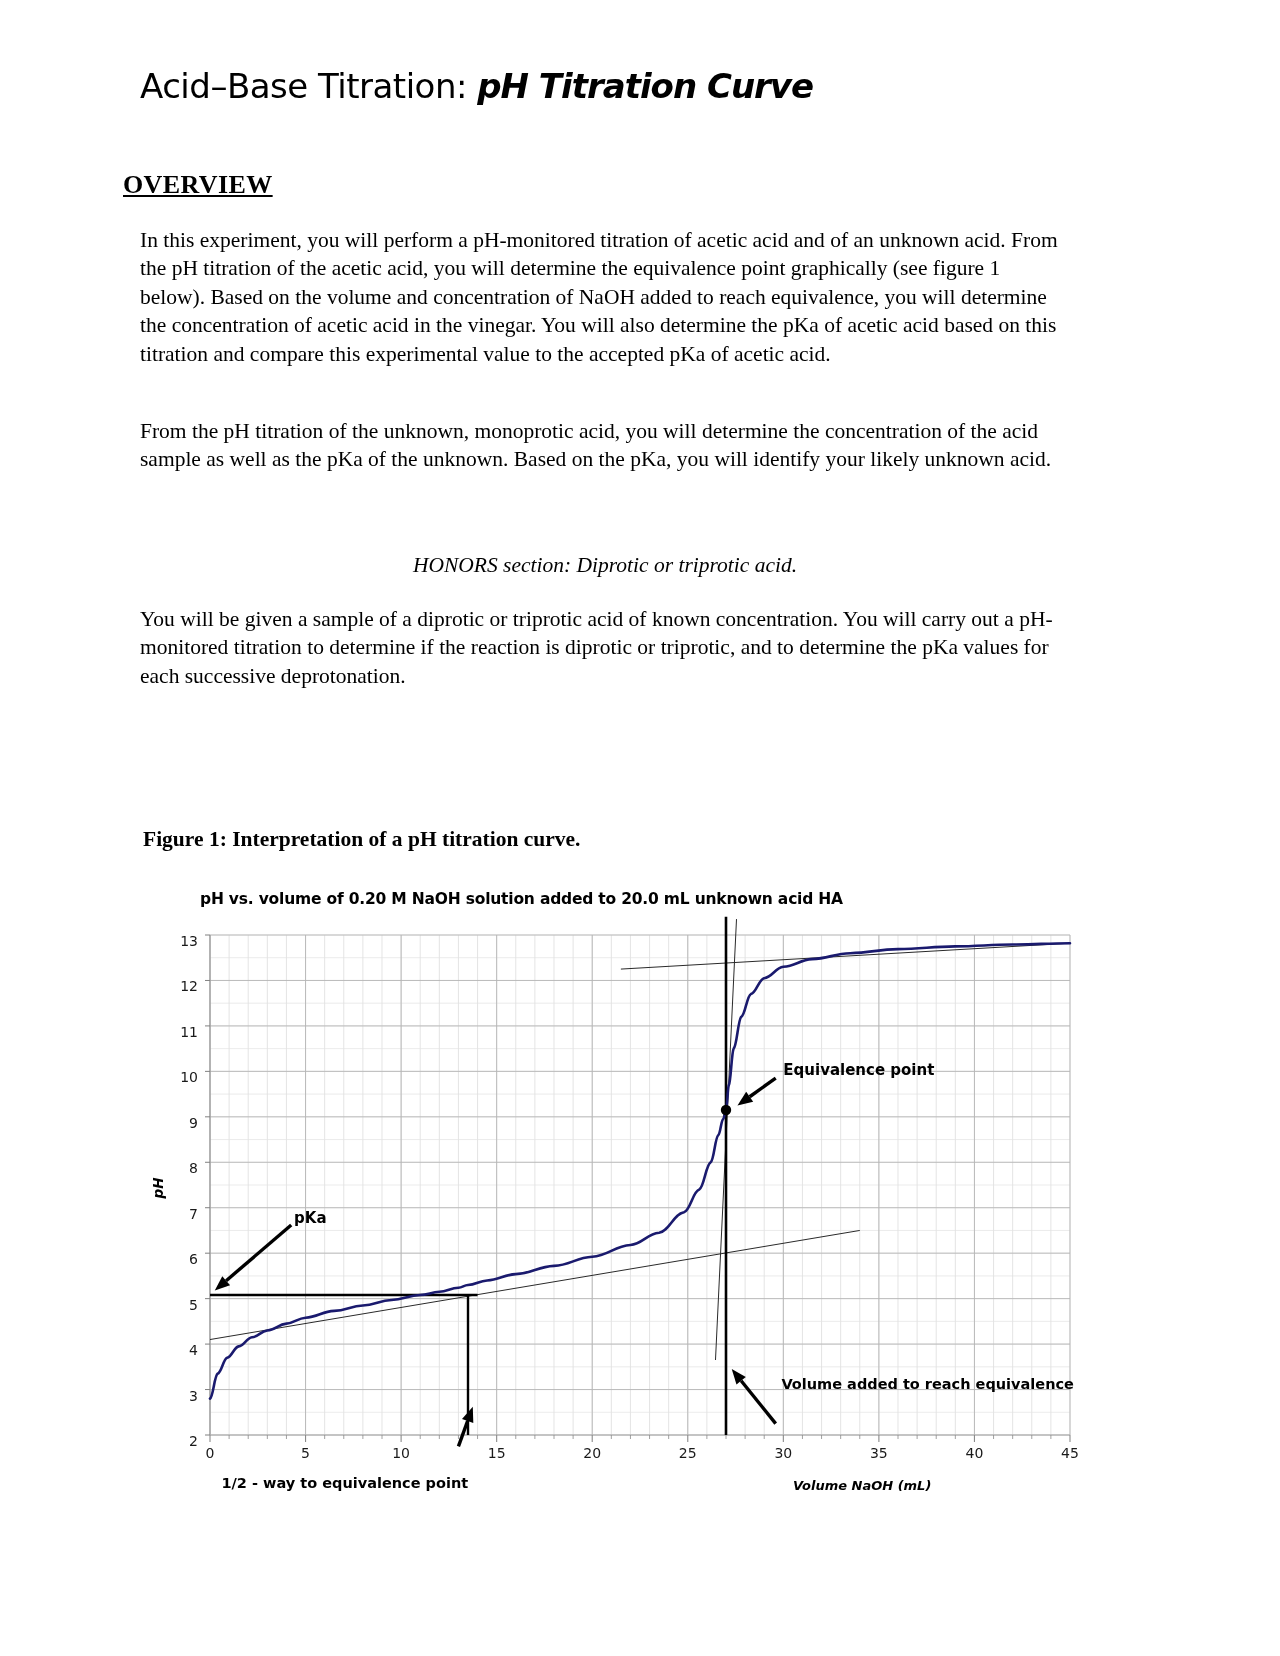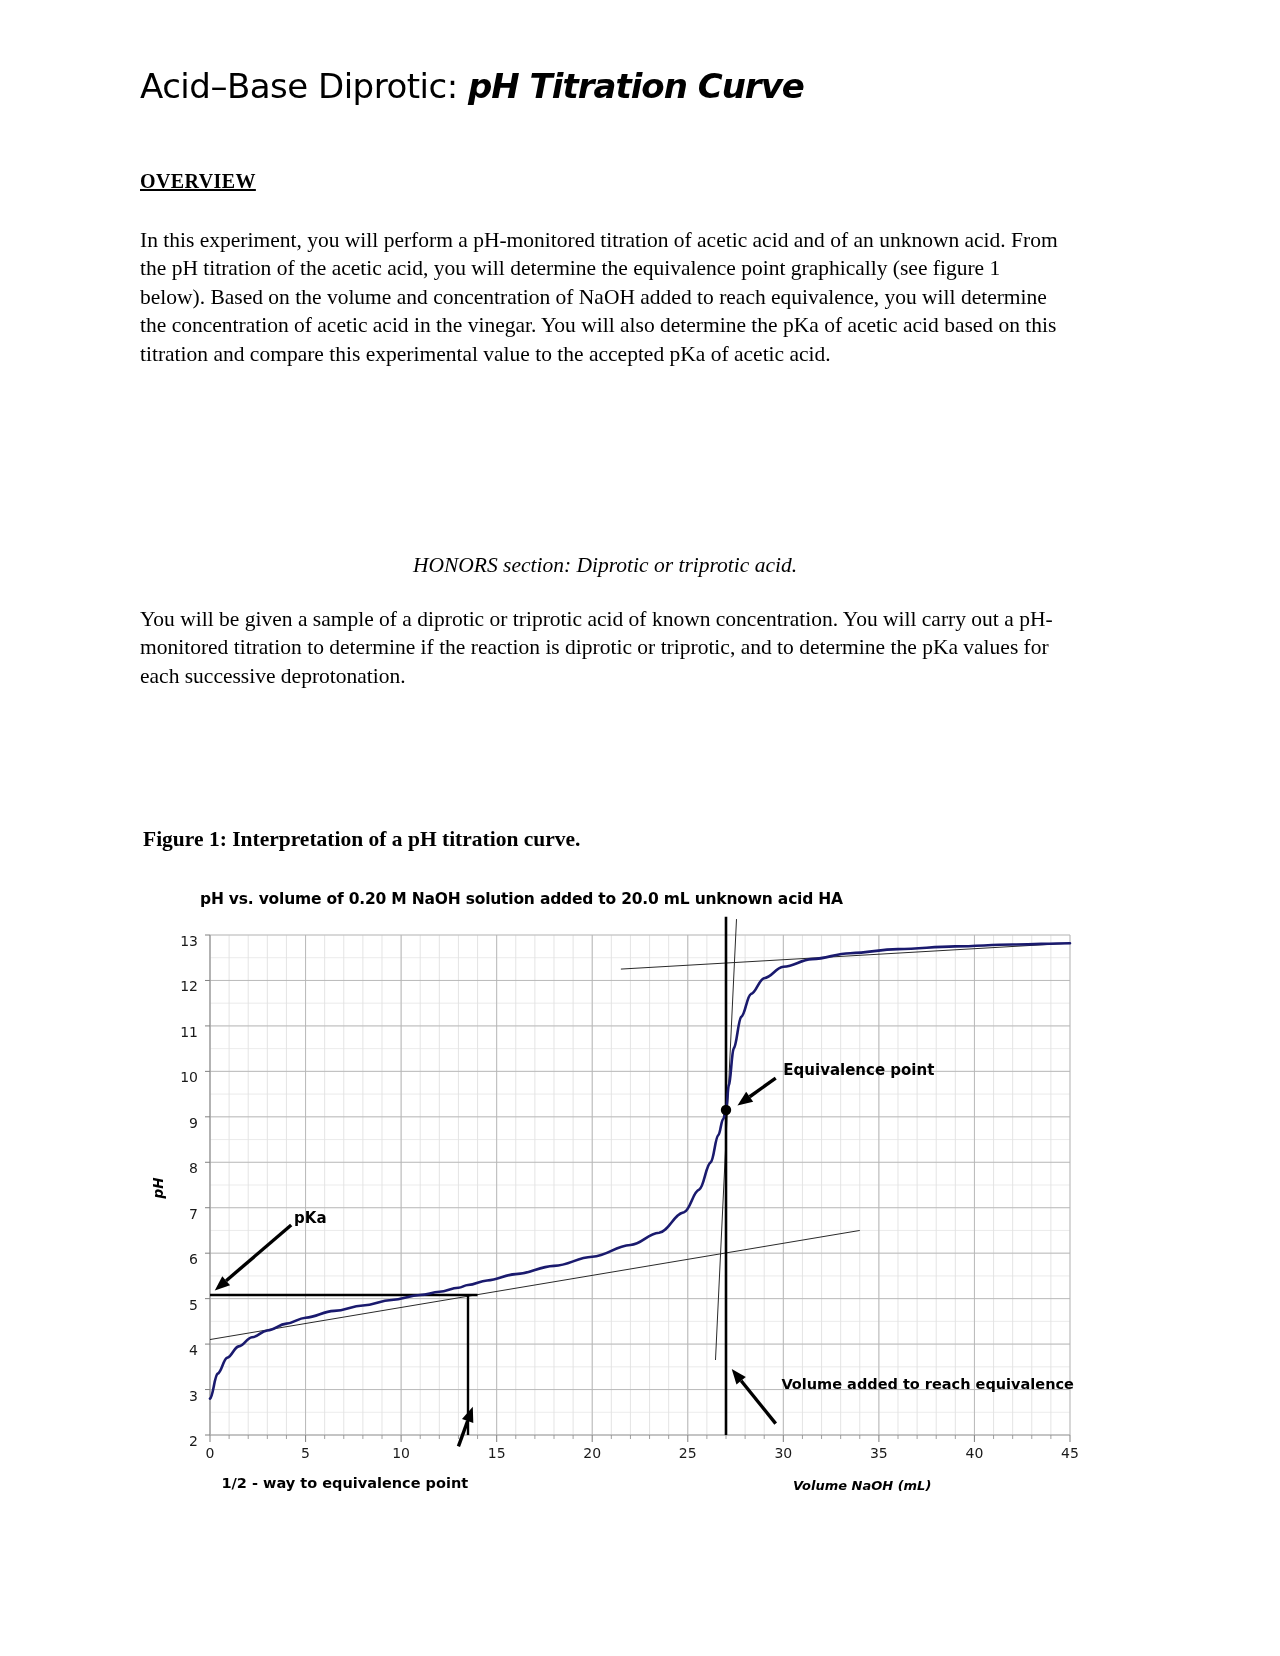--- a/index.html
+++ b/index.html
@@ -39,24 +39,24 @@
   }
   .doc-title .part-b {
     font-weight: 700;
     font-style: italic;
     letter-spacing: -1px;
   }
 
   
   .section-heading {
     position: absolute;
-    left: 140px;
+    left: 123px;
     font-family: "Liberation Serif", serif;
     font-weight: 700;
-    font-size: 20px;
+    font-size: 26px;
     text-decoration: underline;
     letter-spacing: 0.4px;
   }
   .para {
     position: absolute;
     left: 140px;
     width: 930px;
     font-family: "Liberation Serif", serif;
     font-size: 21.5px;
     line-height: 28.4px;
@@ -144,27 +144,28 @@
     font-size: 14.5px;
   }
   svg { display: block; }
 </style>
 </head>
 <body>
 
 <div class="page">
 
   <div class="doc-title">
-    <span class="part-a">Acid–Base Diprotic: </span><span class="part-b">pH Titration Curve</span>
+    <span class="part-a">Acid–Base Titration: </span><span class="part-b">pH Titration Curve</span>
   </div>
 
   <div class="section-heading" style="top:170px;">OVERVIEW</div>
 
   <div class="para" style="top:226px;">In this experiment, you will perform a pH-monitored titration of acetic acid and of an unknown acid.  From the pH titration of the acetic acid, you will determine the equivalence point graphically (see figure 1 below).  Based on the volume and concentration of NaOH added to reach equivalence, you will determine the concentration of acetic acid in the vinegar.  You will also determine the pKa of acetic acid based on this titration and compare this experimental value to the accepted pKa of acetic acid.</div>
 
+  <div class="para" style="top:417px;">From the pH titration of the unknown, monoprotic acid, you will determine the concentration of the acid sample as well as the pKa of the unknown.  Based on the pKa, you will identify your likely unknown acid.</div>
 
   <div class="para italic" style="top:551px;">HONORS section:   Diprotic or triprotic acid.</div>
 
   <div class="para" style="top:605px;">You will be given a sample of a diprotic or triprotic acid of known concentration.  You will carry out a pH-monitored titration to determine if the reaction is diprotic or triprotic, and to determine the pKa values for each successive deprotonation.</div>
 
   <div class="fig-caption" style="top:827px;">
     <span class="lbl">Figure 1:</span><span> </span><span class="txt">Interpretation of a pH titration curve.</span>
   </div>
 
   <div id="chart-wrap">

